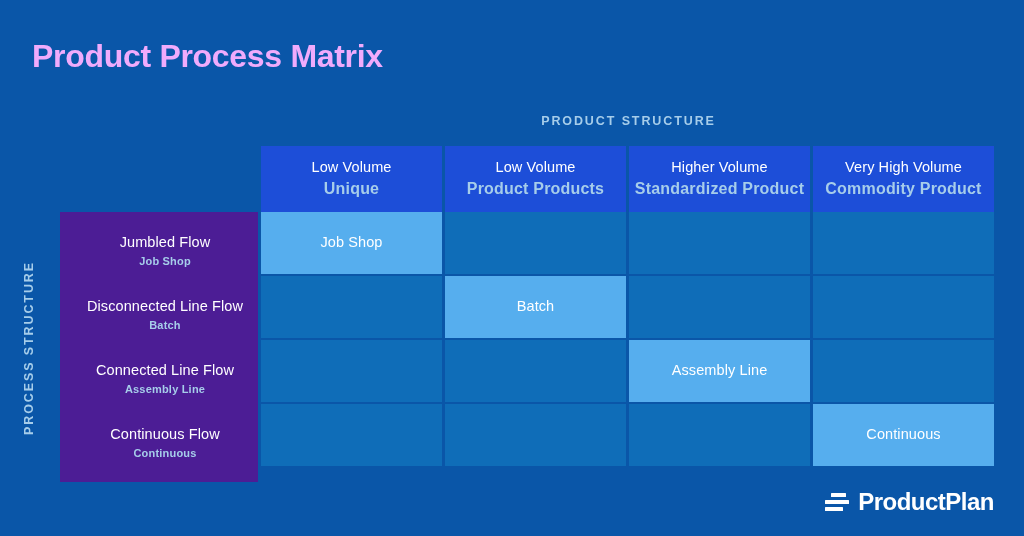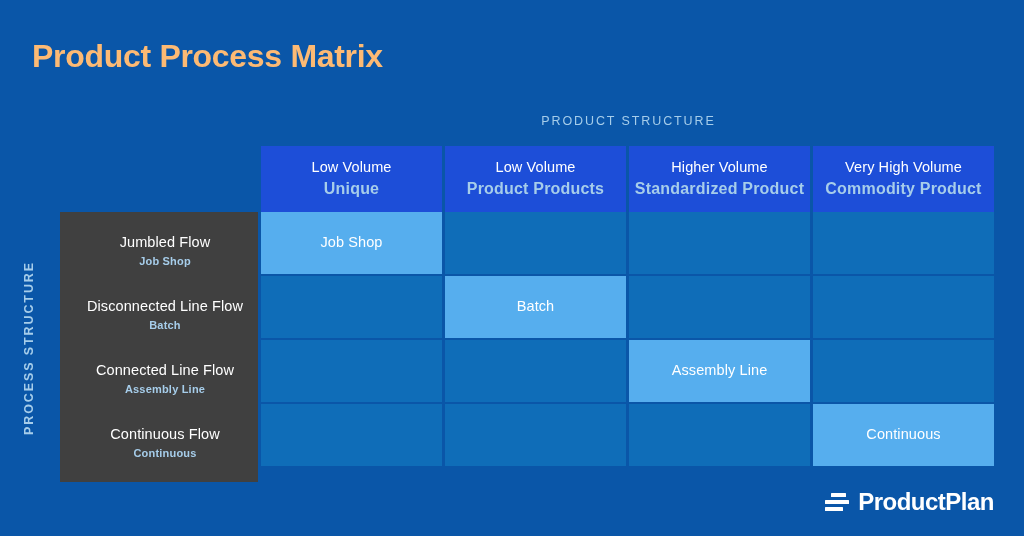--- a/index.html
+++ b/index.html
@@ -18,33 +18,33 @@
   }
 
   
   #page-title {
     position: absolute;
     left: 32px;
     top: 38px;
     font-size: 32px;
     font-weight: bold;
     letter-spacing: -0.3px;
-    color: #fdba74;
+    color: #f0abfc;
     white-space: nowrap;
   }
 
   
   #product-structure-caption {
     position: absolute;
     left: 261px;
     top: 114px;
     width: 735px;
     text-align: center;
     font-size: 12.5px;
-    font-weight: normal;
+    font-weight: bold;
     letter-spacing: 1.9px;
     color: #a6cdea;
   }
 
   
   #process-structure-caption {
     position: absolute;
     left: -71px;
     top: 341px;
     width: 200px;
@@ -90,21 +90,21 @@
   .col-head .sub {
     font-size: 16px;
     font-weight: bold;
     color: #a6cdea;
     margin-top: 4px;
     letter-spacing: 0.2px;
   }
 
   
   .row-head {
-    background: #404040;
+    background: #4c1d95;
     width: 198px;
     height: 78px;
     padding-left: 12px;
   }
   .row-head .main {
     font-size: 14.5px;
     font-weight: normal;
     color: #ffffff;
     letter-spacing: 0.1px;
   }

